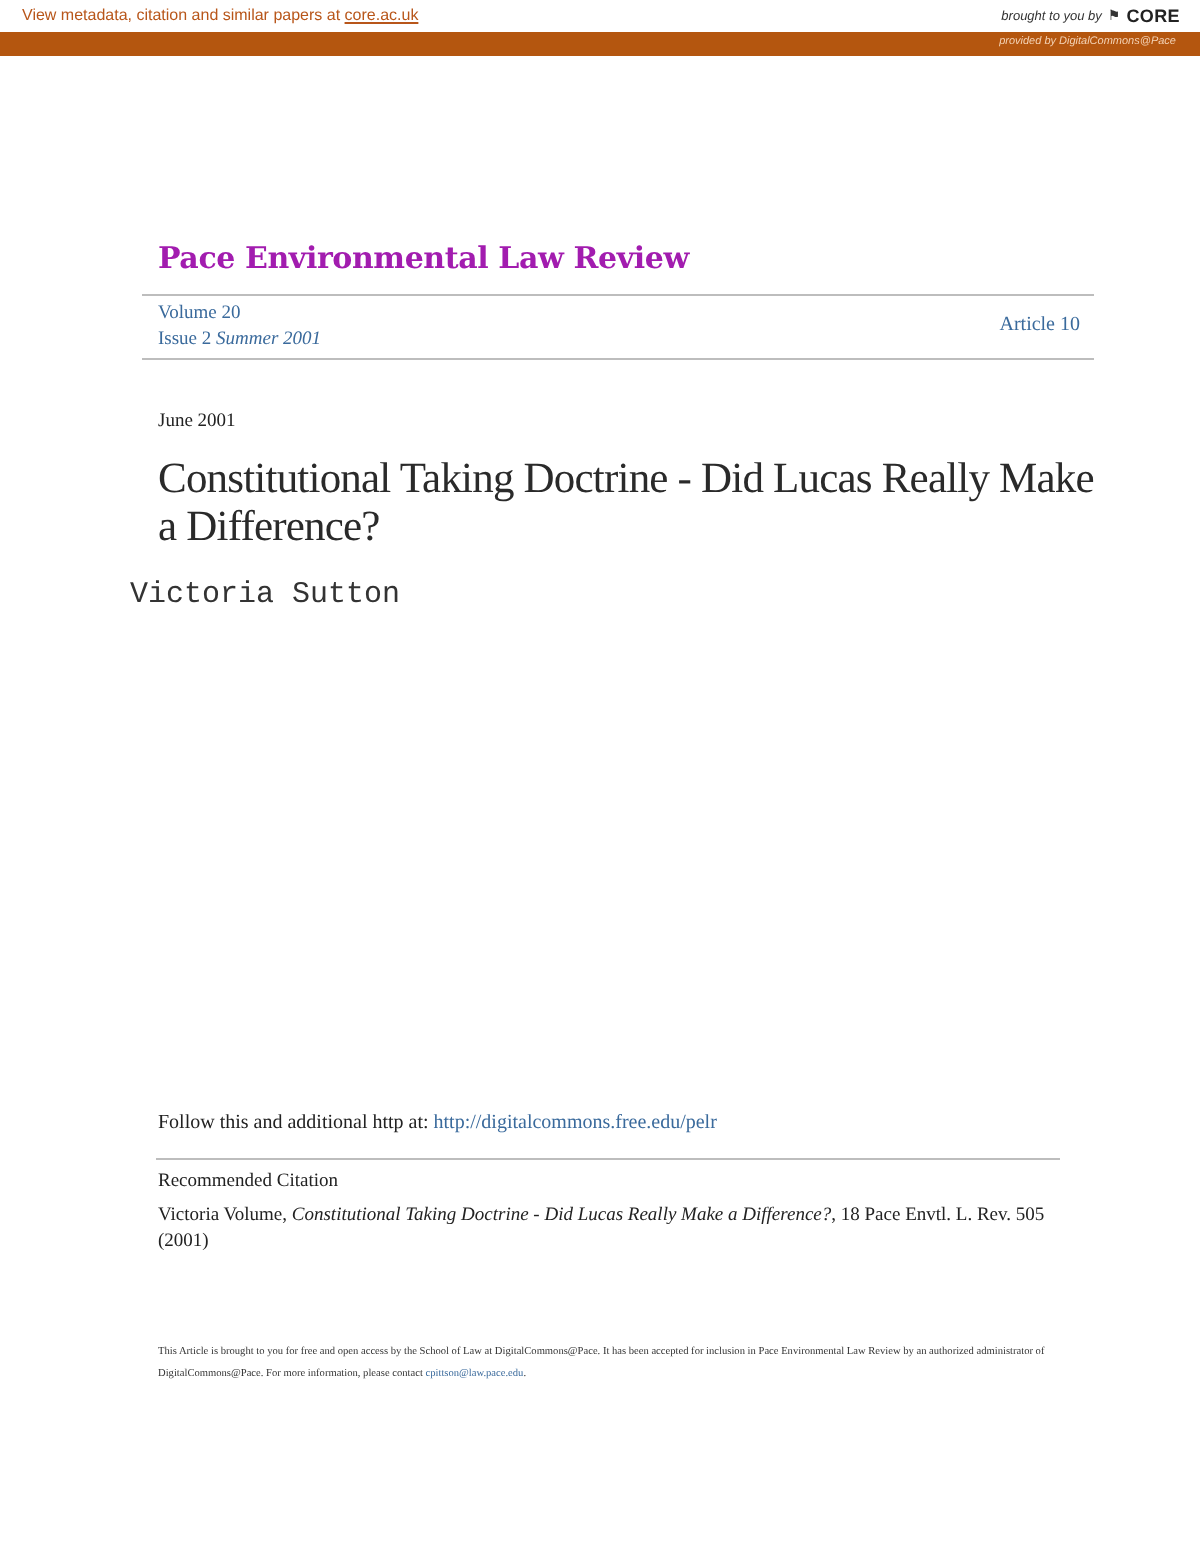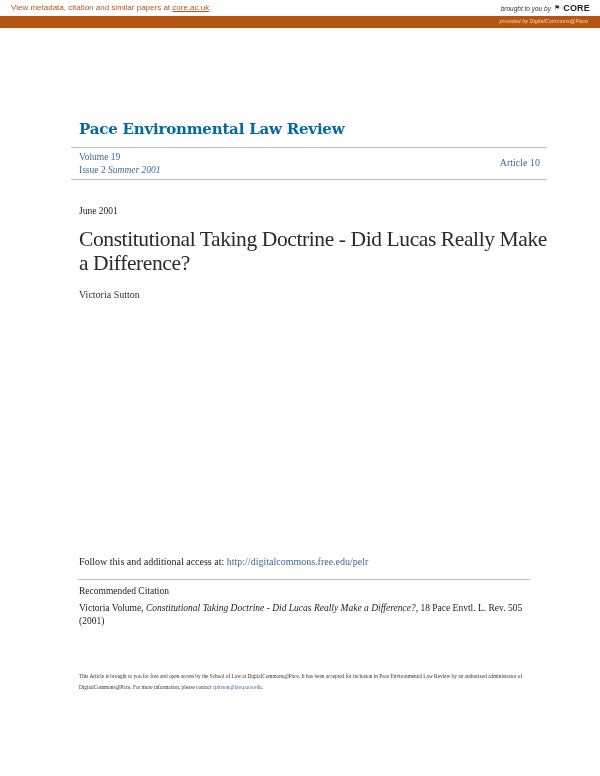--- a/index.html
+++ b/index.html
@@ -27,21 +27,21 @@
     }
     .core-bar {
       position: absolute; left: 0; top: 16px; width: 600px; height: 12px; background: #b4560f;
     }
     .core-bar .provided {
       position: absolute; right: 12px; top: 2px; font-family: "Liberation Sans", sans-serif;
       font-size: 5.5px; font-style: italic; color: #f4d3b6;
     }
     .journal {
       position: absolute; left: 79px; top: 120px; font-family: "DejaVu Serif", serif;
-      font-weight: bold; font-size: 15px; color: #0369a1; letter-spacing: -0.2px;
+      font-weight: bold; font-size: 15px; color: #a21caf; letter-spacing: -0.2px;
     }
     .rule { position: absolute; left: 71px; width: 476px; height: 1px; background: #bdbdbd; }
     .rule.r1 { top: 147px; }
     .rule.r2 { top: 179px; }
     .rule.r3 { top: 579px; left: 78px; width: 452px; }
     .vol {
       position: absolute; left: 79px; top: 151px; font-size: 9.5px; color: #3a6a9c; line-height: 13px;
       font-family: "Liberation Serif", serif;
     }
     .vol .season { font-style: italic; text-align: center; }
@@ -52,22 +52,22 @@
     }
     .date {
       position: absolute; left: 79px; top: 206px; font-size: 9.5px; color: #222;
       font-family: "Liberation Serif", serif;
     }
     .title {
       position: absolute; left: 79px; top: 227px; width: 470px; font-size: 21.5px; line-height: 24px;
       color: #2a2a2a; font-family: "Liberation Serif", serif; letter-spacing: -0.4px;
     }
     .author {
-      position: absolute; left: 79px; top: 289px; font-size: 10px; color: #333;
-      font-family: Liberation Serif, serif;
+      position: absolute; left: 65px; top: 289px; font-size: 15px; color: #333;
+      font-family: Liberation Mono, monospace;
     }
     .follow {
       position: absolute; left: 79px; top: 556px; font-size: 10px; color: #222;
       font-family: "Liberation Serif", serif;
     }
     .follow a { color: #3a6a9c; text-decoration: none; }
     .rec-label {
       position: absolute; left: 79px; top: 586px; font-size: 9.5px; color: #222;
       font-family: "Liberation Serif", serif;
     }
@@ -95,32 +95,32 @@
     <span class="core-logo">CORE</span>
   </span>
 </div>
 <div class="core-bar">
   <span class="provided">provided by DigitalCommons@Pace</span>
 </div>
 
 <div class="journal">Pace Environmental Law Review</div>
 <div class="rule r1"></div>
 <div class="vol">
-  <div>Volume 19</div>
+  <div>Volume 20</div>
   <div><span>Issue 2</span> <span class="season">Summer 2001</span></div>
 </div>
 <div class="article">Article 10</div>
 <div class="rule r2"></div>
 
 <div class="date">June 2001</div>
 <div class="title">Constitutional Taking Doctrine - Did Lucas Really Make a Difference?</div>
 <div class="author">Victoria Sutton</div>
 
 <div class="follow">
-  <span>Follow this and additional access at: </span><a>http://digitalcommons.free.edu/pelr</a>
+  <span>Follow this and additional http at: </span><a>http://digitalcommons.free.edu/pelr</a>
 </div>
 <div class="rule r3"></div>
 
 <div class="rec-label">Recommended Citation</div>
 <div class="citation">
   <span>Victoria Volume, </span><em>Constitutional Taking Doctrine - Did Lucas Really Make a Difference?</em><span>, 18 Pace Envtl. L. Rev. 505 (2001)</span><br>
 </div>
 
 <div class="notice">
   <span>This Article is brought to you for free and open access by the School of Law at DigitalCommons@Pace. It has been accepted for inclusion in Pace Environmental Law Review by an authorized administrator of DigitalCommons@Pace. For more information, please contact </span><a>cpittson@law.pace.edu</a><span>.</span>

